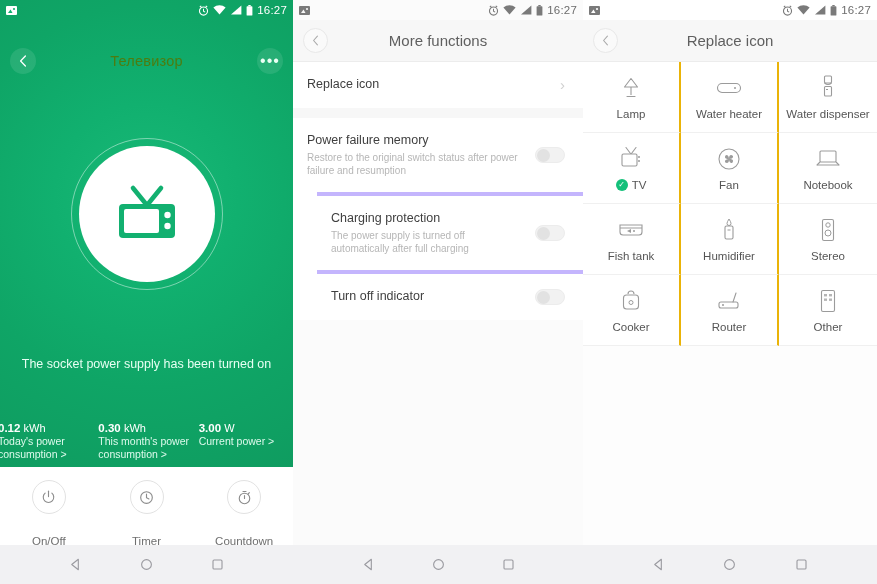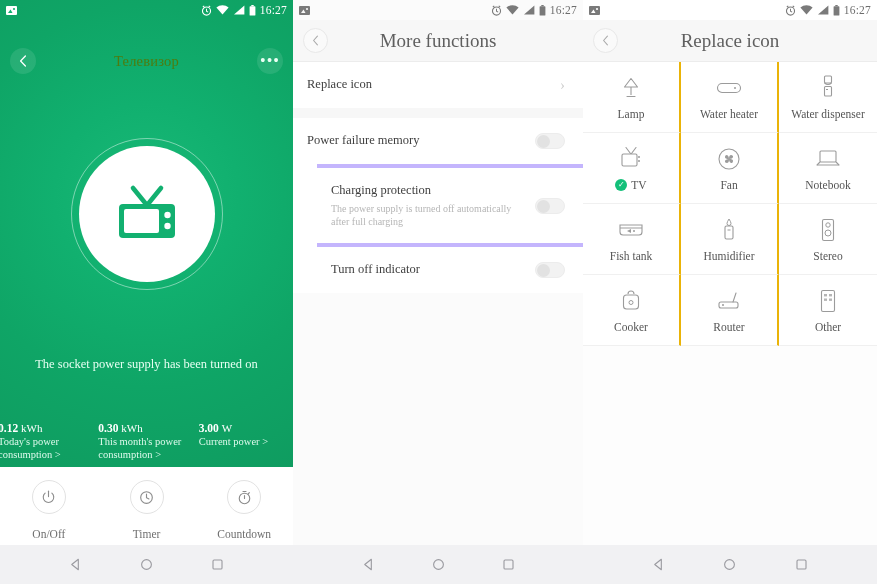--- a/index.html
+++ b/index.html
@@ -6,21 +6,20 @@
   html, body {
     width: 877px; height: 584px;
     font-family: "Liberation Sans", sans-serif;
     background: #ffffff;
     overflow: hidden;
   }
   .screen {
     position: relative;
     width: 877px; height: 584px;
     display: flex;
-    font-family: Liberation Serif, serif;
   }
   .panel { position: relative; height: 584px; overflow: hidden; }
   .panel-1 { width: 293px; background: #ffffff; }
   .panel-2 { width: 290px; background: #fbfbfb; }
   .panel-3 { width: 294px; background: #ffffff; }
 
   
   .statusbar {
     height: 20px; display: flex; align-items: center;
     padding: 0 6px; font-size: 11px; position: relative; z-index: 5;
@@ -86,39 +85,39 @@
   .actions {
     position: absolute; top: 467px; left: 0; width: 293px; height: 78px;
     background: #ffffff; display: flex; align-items: flex-start; padding-top: 13px;
   }
   .action { flex: 1; display: flex; flex-direction: column; align-items: center; }
   .action-circle {
     width: 34px; height: 34px; border-radius: 50%;
     border: 1px solid #e2e2e2; display: flex; align-items: center; justify-content: center;
     background: #ffffff;
   }
-  .action-label { margin-top: 14px; font-size: 11.5px; color: #6f6f6f; }
+  .action-label { margin-top: 21px; font-size: 11.5px; color: #6f6f6f; }
 
   
   .navbar {
     position: absolute; bottom: 0; left: 0; height: 39px;
     background: #f1f1f3; display: flex; align-items: center;
     justify-content: space-around; padding: 0 40px;
   }
   .navbar.w1 { width: 293px; }
   .navbar.w2 { width: 290px; }
   .navbar.w3 { width: 294px; }
 
   
   .sub-header {
     height: 42px; display: flex; align-items: center; justify-content: center;
     position: relative; background: #f7f7f7;
     border-bottom: 1px solid #ececec;
   }
-  .sub-title { font-size: 19px; color: #5f5f5f; }
+  .sub-title { font-size: 15px; color: #5f5f5f; }
   .back-circle {
     position: absolute; left: 10px; width: 25px; height: 25px; border-radius: 50%;
     border: 1px solid #e8e8e8; display: flex; align-items: center; justify-content: center;
     background: #fafafa;
   }
   .list { background: #ffffff; }
   .list-row {
     padding: 15px 18px 15px 14px; position: relative;
     display: flex; align-items: flex-start;
   }
@@ -330,20 +329,21 @@
           <div class="row-title">Replace icon</div>
         </div>
         <span class="chev">›</span>
       </div>
     </div>
     <div class="list-gap"></div>
     <div class="list">
       <div class="list-row">
         <div class="row-texts">
           <div class="row-title">Power failure memory</div>
+          <div class="row-sub">Restore to the original switch status after power failure and resumption</div>
         </div>
         <div class="toggle">
             <span class="knob"></span>
           </div>
       </div>
       <div class="list-row">
         <div class="row-texts">
           <div class="row-title">Charging protection</div>
           <div class="row-sub">The power supply is turned off automatically after full charging</div>
         </div>

